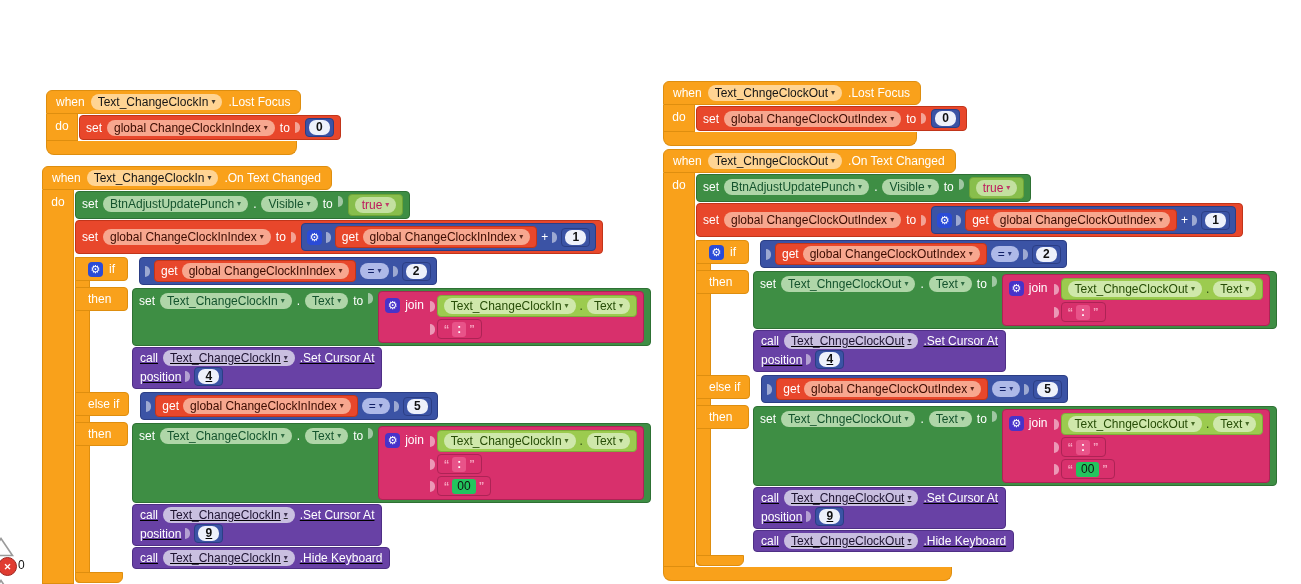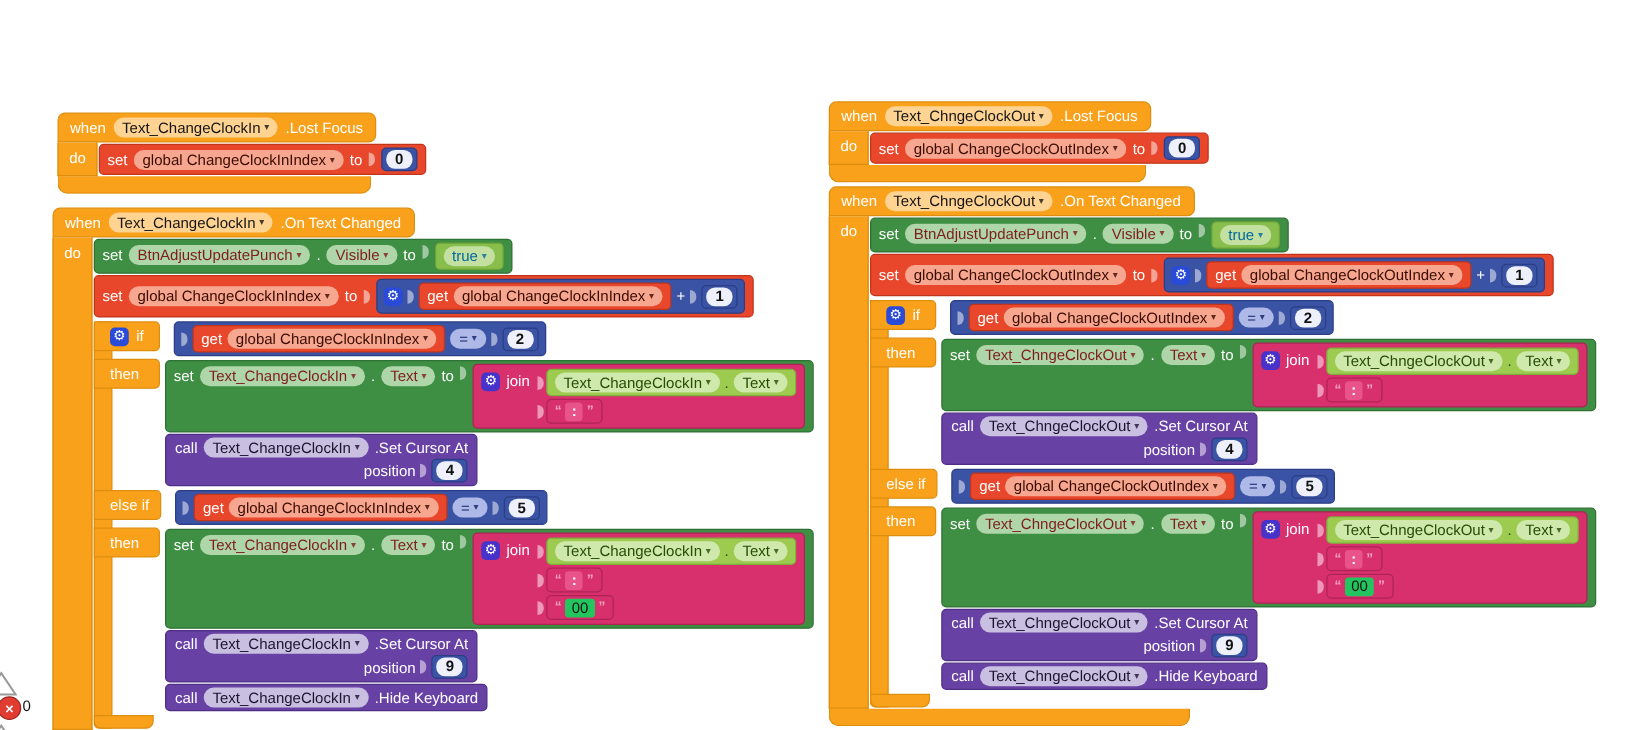--- a/index.html
+++ b/index.html
@@ -14,44 +14,44 @@
   .kw{color:#fff;white-space:nowrap;line-height:16px;}
   .kw.dark{color:#2c4a12;}
   .kw.quote{color:#F6A5C0;font-weight:bold;font-size:11px;}
 
   
   .chip{display:inline-flex;align-items:center;gap:3px;border-radius:9px;padding:1px 7px;
         color:#151515;white-space:nowrap;line-height:14px;cursor:default;}
   .chip-arrow{font-size:8px;opacity:.8;}
   .event-chip{background:var(--eventChip);}
   .var-chip{background:var(--variableChip);color:#3a0b00;}
-  .propset-chip{background:var(--compSetChip);color:#7f1d1d;}
+  .propset-chip{background:var(--compSetChip);color:#14532d;}
   .propget-chip{background:var(--propGetChip);color:#274d07;}
-  .logic-chip{background:var(--logicChip);color:#0369a1;align-items:center;}
+  .logic-chip{background:var(--logicChip);color:#be185d;align-items:center;}
   .op-chip{background:var(--mathOpChip);color:#101f66;}
   .call-chip{background:var(--callChip);color:#1d1330;}
 
   
   .ev-header{display:inline-flex;align-items:center;gap:6px;background:var(--event);
     border:1px solid var(--eventBorder);border-radius:6px 6px 6px 0;padding:3px 10px 3px 9px;
     position:relative;z-index:2;width:max-content;}
   .ev-body{display:flex;align-items:stretch;}
   .ev-spine{width:30px;background:var(--event);border:1px solid var(--eventBorder);border-top:none;
     display:flex;align-items:flex-start;justify-content:center;padding-top:4px;}
   .ev-bottom{height:13px;background:var(--event);border:1px solid var(--eventBorder);border-top:none;
     border-radius:0 0 8px 8px;}
   .stmt-col{display:flex;flex-direction:column;align-items:flex-start;gap:1px;padding:1px 0 1px 1px;}
 
   
   .sblock{display:inline-flex;align-items:center;gap:5px;border-radius:4px;padding:2px 6px;width:max-content;}
   .varset{background:var(--variable);border:1px solid var(--variableBorder);}
   .propset{background:var(--compSet);border:1px solid var(--compSetBorder);align-items:flex-start;}
   .propset>.kw,.propset>.chip,.propset>.socket{margin-top:2px;}
   .callblock{background:var(--call);border:1px solid var(--callBorder);display:inline-flex;
-    flex-direction:column;gap:1px;padding:2px 7px;align-items:flex-end;border-radius:4px;width:max-content;}
+    flex-direction:column;gap:1px;padding:2px 7px;align-items:flex-start;border-radius:4px;width:max-content;text-decoration:underline;}
   .call-row{display:flex;align-items:center;gap:5px;}
   .call-row.params{justify-content:flex-end;gap:4px;}
 
   
   .ifblock{position:relative;display:flex;flex-direction:column;gap:2px;align-items:flex-start;margin-top:2px;}
   .if-spine{position:absolute;left:0;top:0;bottom:0;width:13px;background:var(--event);
     border:1px solid var(--eventBorder);border-radius:4px 0 0 4px;z-index:0;}
   .if-row{display:flex;align-items:flex-start;gap:3px;position:relative;z-index:1;}
   .if-cell{background:var(--event);border:1px solid var(--eventBorder);border-radius:0 4px 4px 0;
     padding:3px 9px 3px 12px;display:flex;align-items:center;gap:6px;min-width:30px;}

